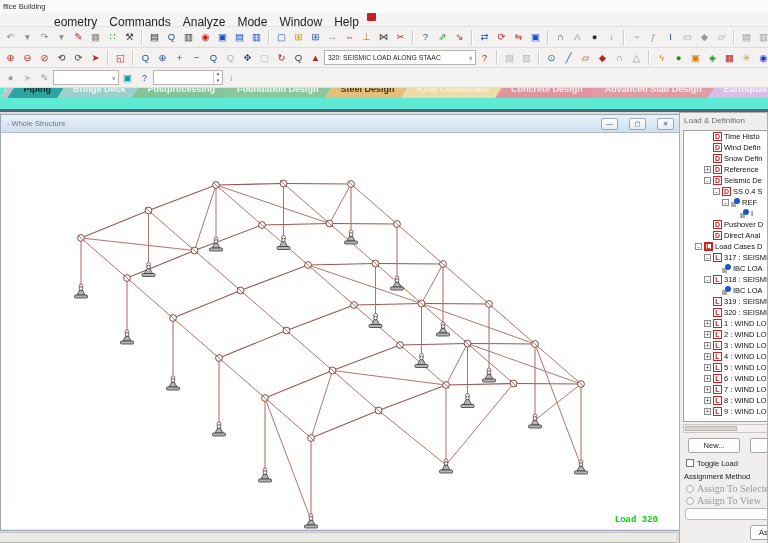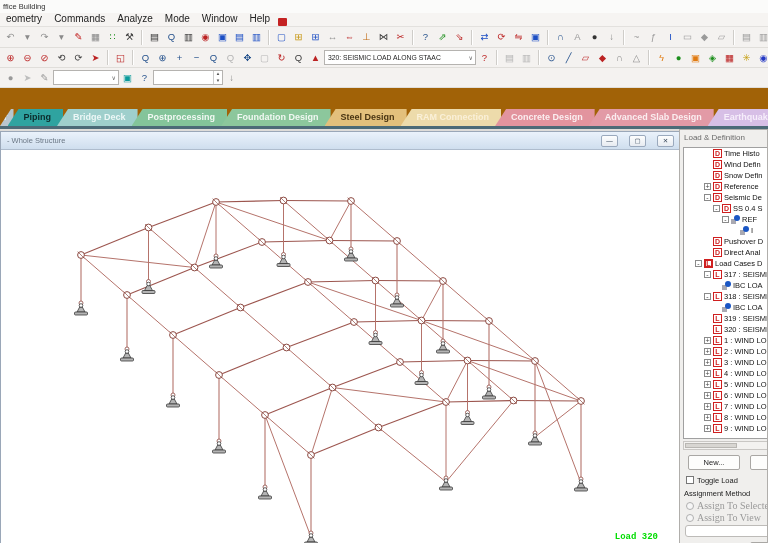--- a/index.html
+++ b/index.html
@@ -1,42 +1,42 @@
 <!DOCTYPE html>
 <html><head>
 <meta charset="utf-8">
 <style>
   * { margin:0; padding:0; box-sizing:border-box; }
   html,body { width:768px; height:543px; overflow:hidden;
     font-family:"Liberation Sans", sans-serif; background:#dedcd9; }
   .titlebar { height:13px; background:#fbfbfa; font-size:7.5px; color:#333;
     padding:2px 12px 0 3px; }
-  .menubar { height:14px; background:#f6f4f2; font-size:10px; color:#222;
-    display:flex; align-items:flex-end; gap:0; border-bottom:1px solid #e3e1de; }
+  .menubar { height:14px; background:#f6f4f2; font-size:12px; color:#222;
+    display:flex; align-items:flex-start; gap:0; border-bottom:1px solid #e3e1de;padding-left:48px; }
   .menubar .mitem { padding:2px 6px; cursor:default; }
   .menubar .micon { width:9px; height:8px; background:#c42222; margin-left:2px;
     border-radius:1px; }
   .tbrow { background:#f4f2f0; display:flex; align-items:center;
     border-bottom:1px solid #e0deda; padding:1px 2px; }
   #tb1 { height:21px; } #tb2 { height:20px; } #tb3 { height:20px; }
   .tsep { width:2px; height:15px; border-left:1px solid #cfcdc9;
     border-right:1px solid #ffffff; margin:0 3px; flex:0 0 auto; }
   .ticon { width:17px; height:16px; font-size:9.5px; line-height:16px;
     text-align:center; flex:0 0 auto; cursor:default; border-radius:2px; }
   .tb-select { height:15px; background:#fff; border:1px solid #b5b3b0;
     font-size:6.8px; color:#222; display:flex; align-items:center;
     padding:0 2px 0 3px; flex:0 0 auto; white-space:nowrap; overflow:hidden; }
   .tb-select .arr { margin-left:auto; font-size:6px; color:#666; padding-left:2px; }
   .tb-input { height:15px; background:#fff; border:1px solid #b5b3b0;
     flex:0 0 auto; display:flex; }
   .spin { width:9px; display:flex; flex-direction:column; border-left:1px solid #ccc; }
   .spin span { flex:1; font-size:4.5px; line-height:6px; text-align:center; color:#555; }
   
-  .tabstrip { height:38px; background:#a16207; display:flex; align-items:flex-end;
-    padding:2px 0 0 0; overflow:hidden; }
+  .tabstrip { height:21px; background:#5eead4; display:flex; align-items:flex-end;
+    padding:2px 0 11px 0; overflow:hidden; }
   .mtab { height:17px; font-size:9px; font-weight:bold; line-height:17px;
     padding:0 12px 0 16px; margin-right:-6px; white-space:nowrap;
     clip-path:polygon(11px 0, 100% 0, 100% 100%, 0 100%); cursor:default; }
   .darkline { height:3px; background:#4c6a77; }
   
   .main { position:relative; width:768px; height:431px; background:#dedcd9; }
   .viewwin { position:absolute; left:0; top:2px; width:689px; height:417px;
     background:#fff; border:1px solid #9aa7b8; box-shadow:0 0 0 1px #e8ecf2 inset; }
   .vtitle { height:18px; background:linear-gradient(#eaf2fb,#cfdeee);
     border-bottom:1px solid #aebccd; display:flex; align-items:center;

